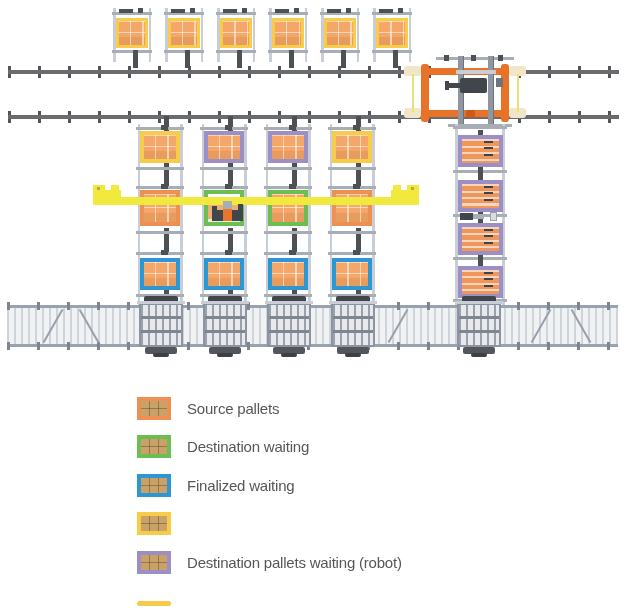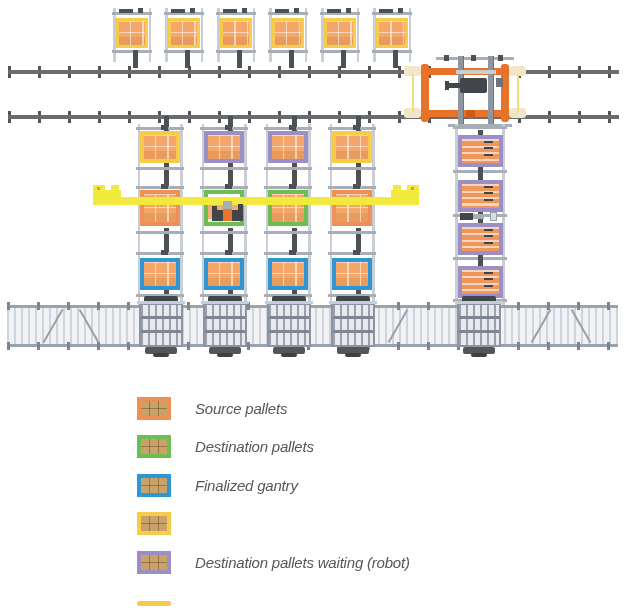--- a/index.html
+++ b/index.html
@@ -32,21 +32,21 @@
   .conv-base{
     background-image:repeating-linear-gradient(90deg, #cfd4db 0 2px, #f1f2f4 2px 7px);}
   .station-grid{
     background-image:repeating-linear-gradient(90deg, #9aa1ac 0 2px, #e7e9ec 2px 7px);}
   .brace{position:absolute;width:2px;height:40px;background:#97a0ab;}
   
   #legend{position:absolute;left:0;top:388px;width:640px;}
   .legend-row{position:absolute;left:137px;height:24px;display:flex;align-items:center;}
   .legend-swatch{width:34px;height:23px;box-sizing:border-box;border:4px solid;flex:0 0 auto;}
   .legend-line{width:34px;height:5px;border-radius:3px;flex:0 0 auto;margin:9px 0;}
-  .legend-label{margin-left:24px;font-size:15px;letter-spacing:-0.2px;color:var(--text);white-space:nowrap;font-style:italic;}
+  .legend-label{margin-left:16px;font-size:15px;letter-spacing:-0.2px;color:var(--text);white-space:nowrap;}
 </style>
 </head>
 <body>
 
 <div id="canvas">
   <div id="scene">
       <div class="abs rail" style="left: 8px; top: 66px; width: 611px; height: 12px;"></div>
       <div class="abs rail" style="left: 8px; top: 111px; width: 611px; height: 12px;"></div>
       <div class="abs" style="left: 113px; top: 8px; width: 2.5px; height: 54px; background: var(--frame-light);"></div>
       <div class="abs" style="left: 148.5px; top: 8px; width: 2.5px; height: 54px; background: var(--frame-light);"></div>
@@ -278,25 +278,25 @@
       <div class="abs" style="left: 471px; top: 353px; width: 16px; height: 4px; background: rgb(61, 65, 69); border-radius: 2px;"></div>
     </div>
 
   <div id="legend">
     <div class="legend-row" style="top:8px">
       <div class="legend-swatch crate-tan" style="border-color: rgb(238, 143, 83);"></div>
       <span class="legend-label">Source pallets</span>
     </div>
     <div class="legend-row" style="top:46.5px">
       <div class="legend-swatch crate-tan" style="border-color: rgb(108, 190, 83);"></div>
-      <span class="legend-label">Destination pallets</span>
+      <span class="legend-label">Destination waiting</span>
     </div>
     <div class="legend-row" style="top:85px">
       <div class="legend-swatch crate-tan" style="border-color: rgb(46, 150, 211);"></div>
-      <span class="legend-label">Finalized gantry</span>
+      <span class="legend-label">Finalized waiting</span>
     </div>
     <div class="legend-row" style="top:123.5px">
       <div class="legend-swatch crate-tan" style="border-color: rgb(247, 204, 72);"></div>
     </div>
     <div class="legend-row" style="top:162px">
       <div class="legend-swatch crate-tan" style="border-color: rgb(156, 143, 198);"></div>
       <span class="legend-label">Destination pallets waiting (robot)</span>
     </div>
     <div class="legend-row" style="top:203px">
       <div class="legend-line" style="background: rgb(246, 201, 75);"></div>

